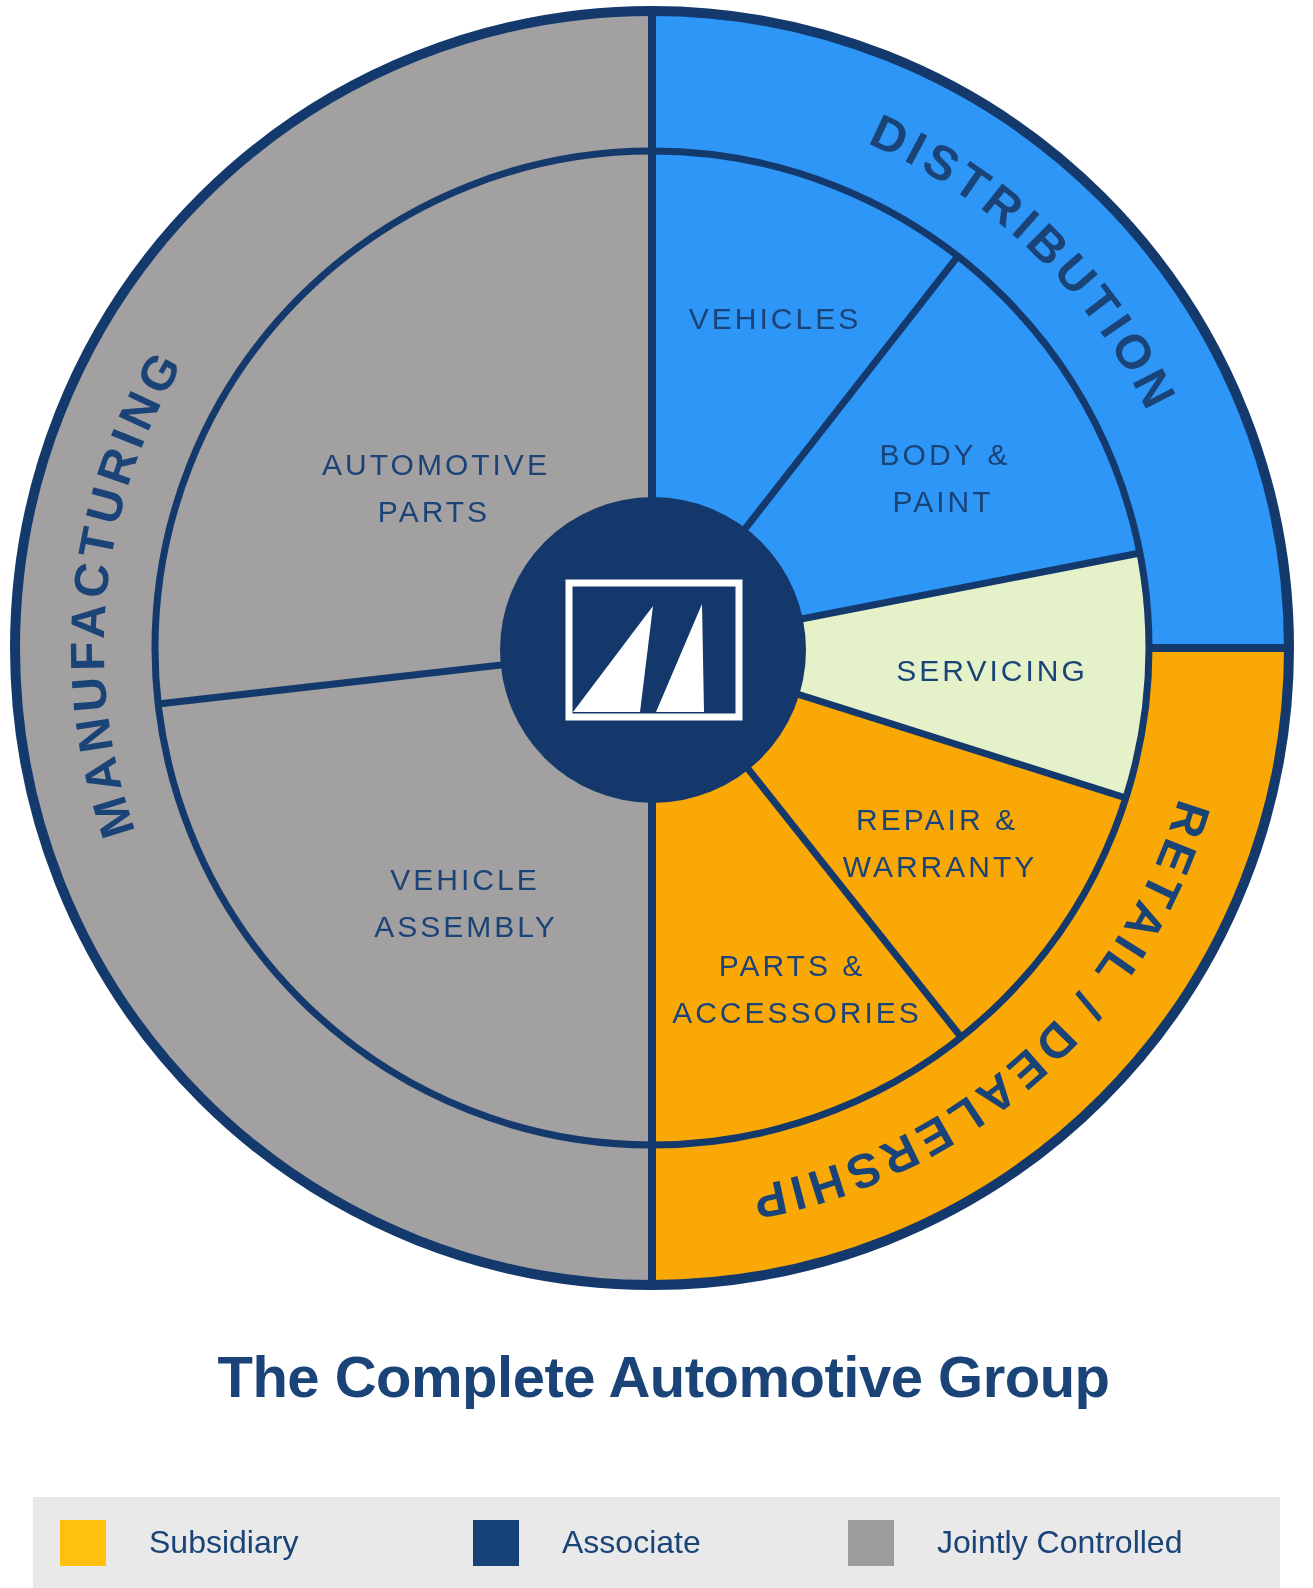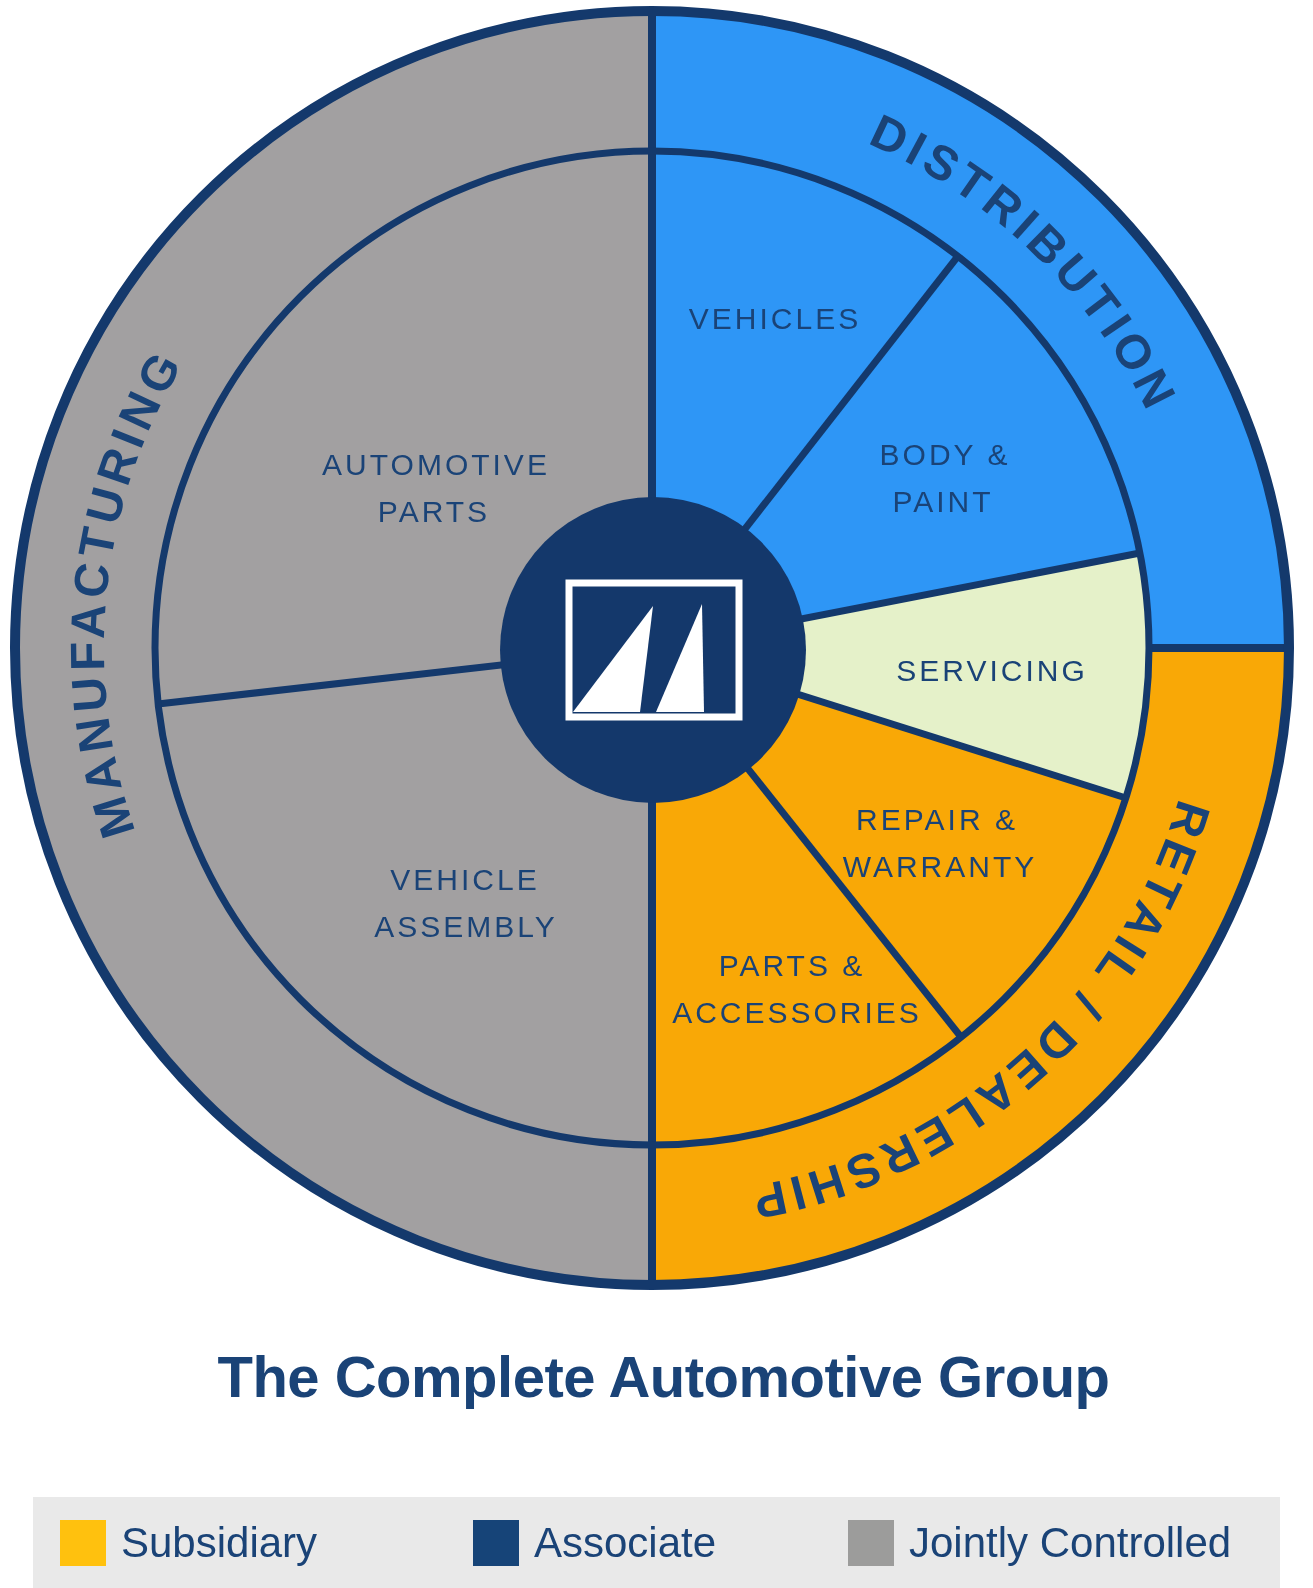--- a/index.html
+++ b/index.html
@@ -29,21 +29,21 @@
     position:absolute;left:33px;top:1497px;width:1247px;height:91px;
   }
   .legend-item{
     position:absolute;top:0;height:100%;
     display:flex;align-items:center;gap:15px;
   }
   .legend-item.i0{left:27px;}
   .legend-item.i1{left:440px;}
   .legend-item.i2{left:815px;}
   .swatch{width:46px;height:46px;flex:0 0 auto;}
-  .legend-label{font-size:42px;font-weight:400;white-space:nowrap;}
+  .legend-label{font-size:32px;font-weight:400;white-space:nowrap;margin-left:28px;}
 </style>
 </head>
 <body>
 
 <div class="canvas">
 
   <svg class="wheel-svg" width="1313" height="1300" viewBox="0 0 1313 1300">
 
     <defs>
       <path id="arc-manufacturing" d="M 330 1091 A 548 548 0 0 1 429 147" fill="none"></path>

